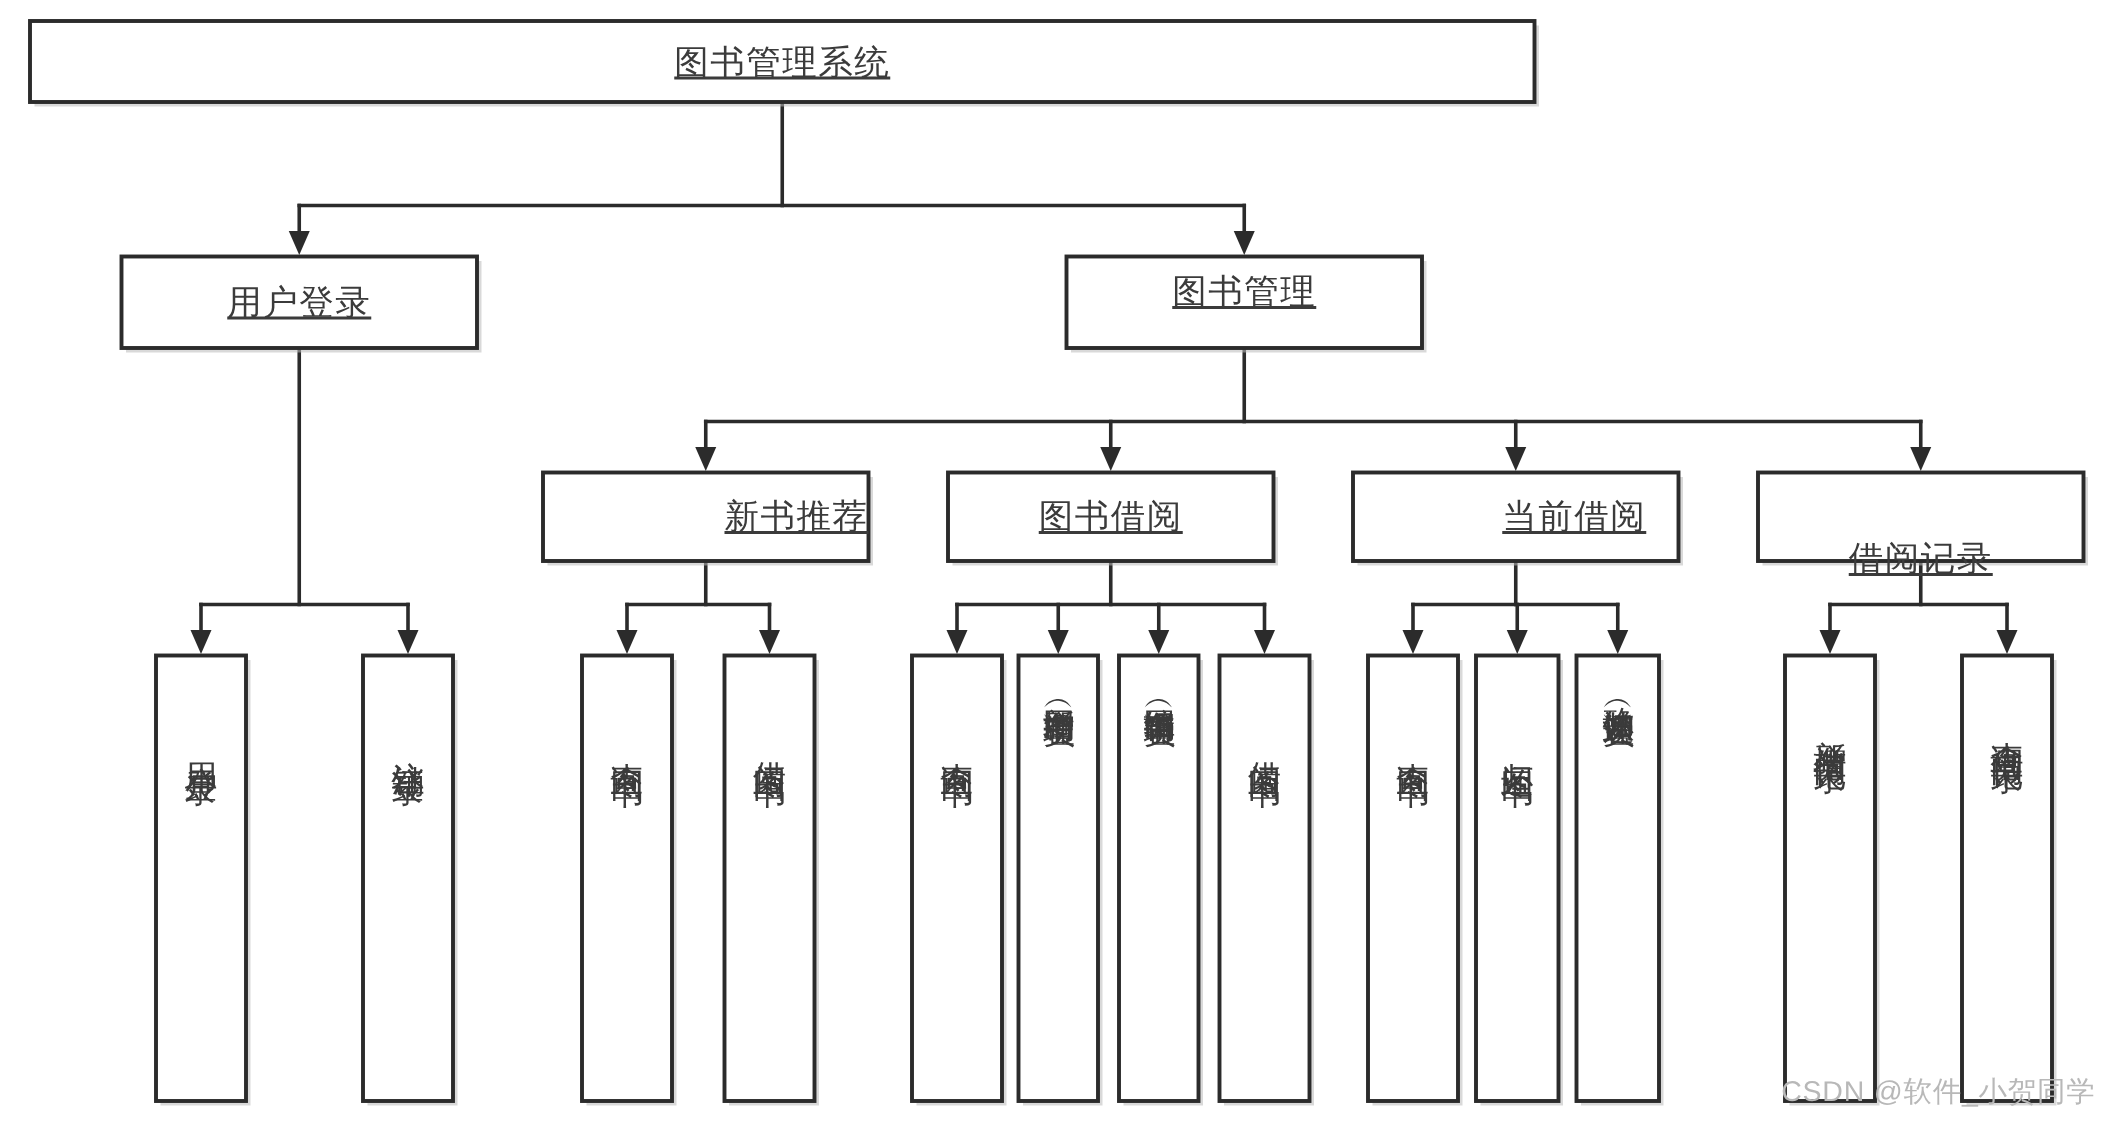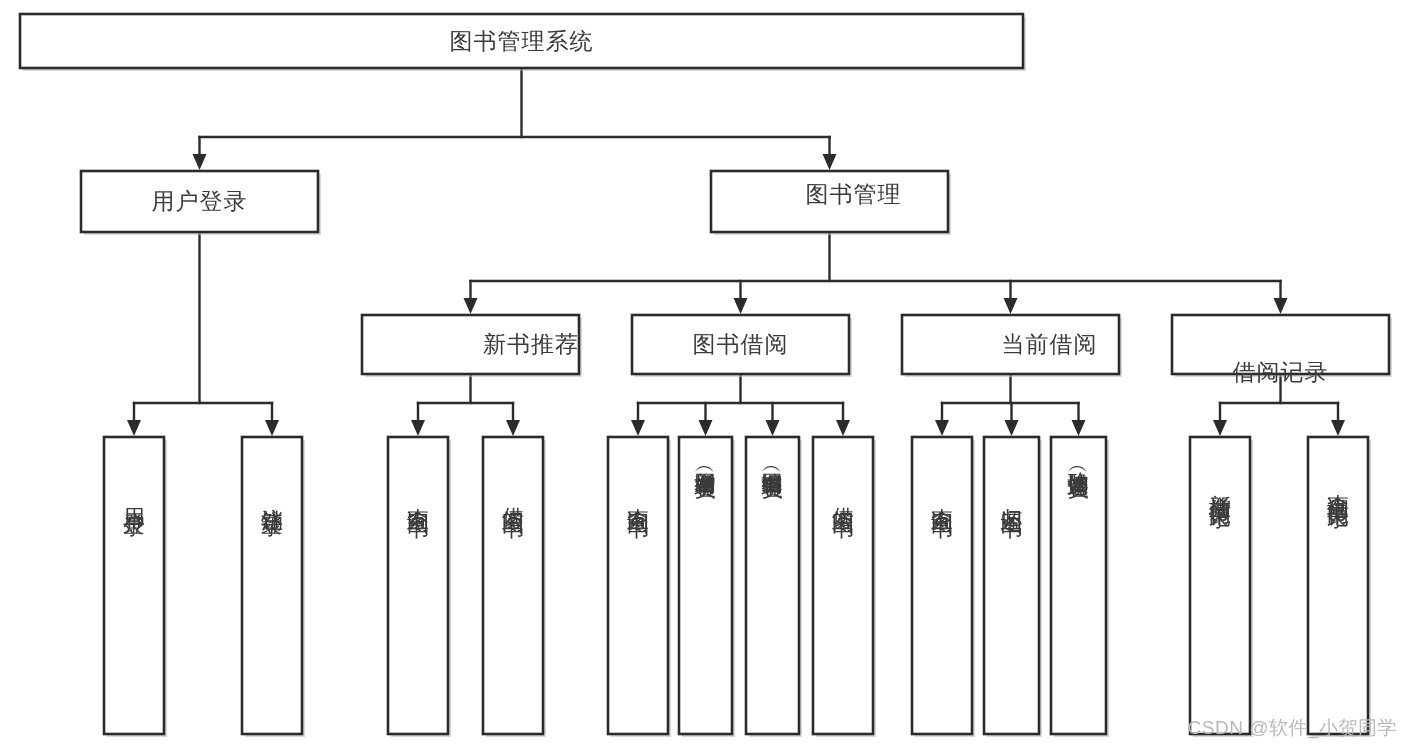--- a/index.html
+++ b/index.html
@@ -65,20 +65,21 @@
     align-items: center;
     justify-content: center;
     pointer-events: none;
   }
   .hlabel-text {
     font-family: "Liberation Sans", "DejaVu Sans", sans-serif;
     font-size: 23px;
     color: #3b3b3b;
     letter-spacing: 1px;
     white-space: nowrap;
+    text-decoration: underline;
   }
   #watermark {
     position: absolute;
     right: 8px;
     bottom: 6px;
     font-family: "Liberation Sans", "DejaVu Sans", sans-serif;
     font-size: 19px;
     color: #b8b8b8;
     letter-spacing: 0.5px;
     white-space: nowrap;
@@ -240,21 +241,21 @@
         </g>
       </g>
   </svg>
   <div id="label-layer">
       <div class="hlabel-wrap" style="left: 20px; top: 14px; width: 1003px; height: 54px;">
         <span class="hlabel-text">图书管理系统</span>
       </div>
       <div class="hlabel-wrap" style="left: 81px; top: 171px; width: 237px; height: 61px;">
         <span class="hlabel-text">用户登录</span>
       </div>
-      <div class="hlabel-wrap" style="left: 711px; top: 171px; width: 237px; height: 47px; padding-left: 24px;">
+      <div class="hlabel-wrap" style="left: 711px; top: 171px; width: 237px; height: 47px;">
         <span class="hlabel-text">图书管理</span>
       </div>
       <div class="hlabel-wrap" style="left: 362px; top: 315px; width: 217px; height: 59px; justify-content: flex-end;">
         <span class="hlabel-text">新书推荐</span>
       </div>
       <div class="hlabel-wrap" style="left: 632px; top: 315px; width: 217px; height: 59px;">
         <span class="hlabel-text">图书借阅</span>
       </div>
       <div class="hlabel-wrap" style="left: 941px; top: 315px; width: 217px; height: 59px;">
         <span class="hlabel-text">当前借阅</span>

